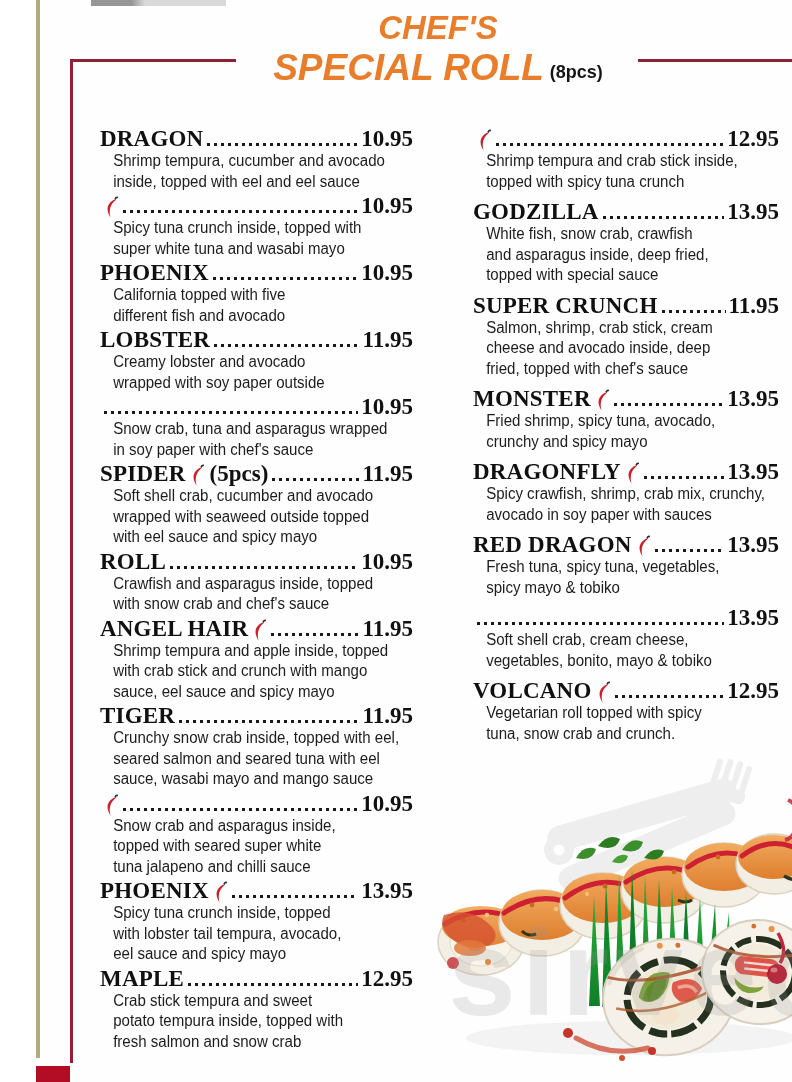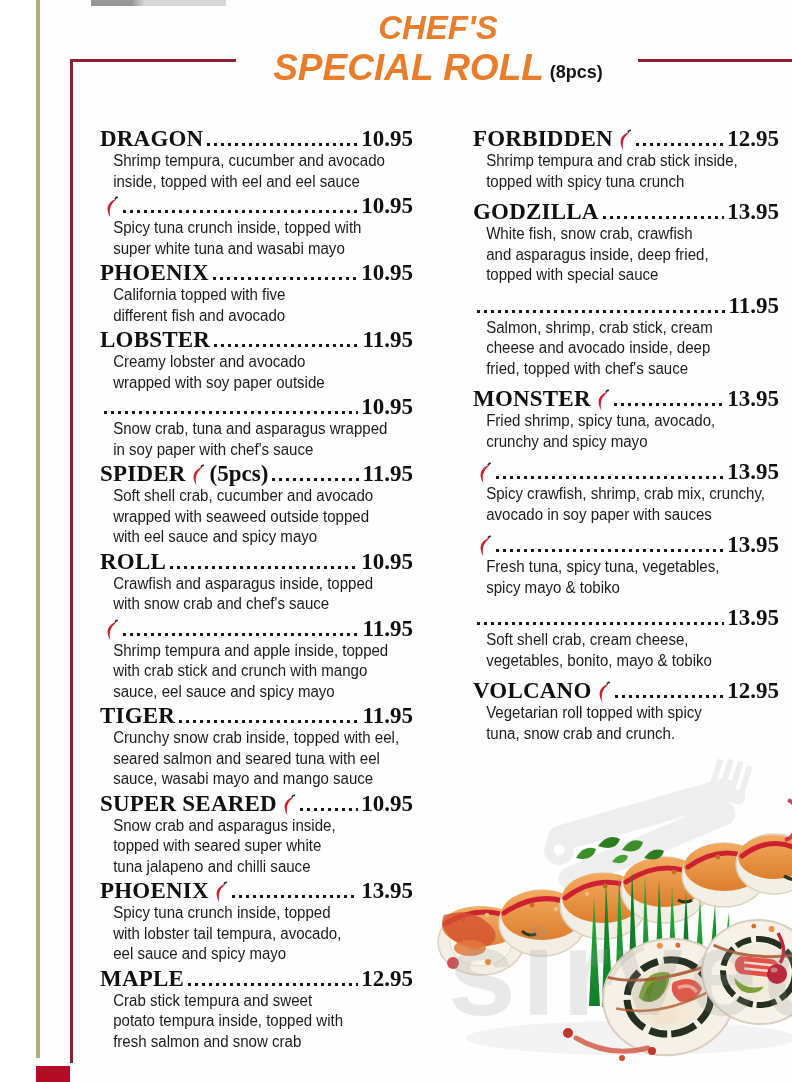--- a/index.html
+++ b/index.html
@@ -156,20 +156,21 @@
         <span class="leader"></span>
         <span class="pr">10.95</span>
       </div>
       <div class="desc">
           <div class="dline">Crawfish and asparagus inside, topped</div>
           <div class="dline">with snow crab and chef's sauce</div>
         </div>
     </div>
       <div class="item">
       <div class="head">
+        <span class="nm">ANGEL HAIR</span>
         <span class="chili"><svg width="14" height="23" viewBox="0 0 14 23">
               <path d="M11.5,3 C3.2,6.5 1.2,13 6.5,21.5 C4.6,14 6.4,8 12,3.8 Z" fill="#C9202B"></path>
               <path d="M11,3.2 C11.8,1.6 12.9,1 14,1.5" stroke="#2a2a2a" stroke-width="1.6" fill="none"></path>
             </svg></span>
 
         <span class="leader"></span>
         <span class="pr">11.95</span>
       </div>
       <div class="desc">
           <div class="dline">Shrimp tempura and apple inside, topped</div>
@@ -185,21 +186,20 @@
         <span class="pr">11.95</span>
       </div>
       <div class="desc">
           <div class="dline">Crunchy snow crab inside, topped with eel,</div>
           <div class="dline">seared salmon and seared tuna with eel</div>
           <div class="dline">sauce, wasabi mayo and mango sauce</div>
         </div>
     </div>
       <div class="item">
       <div class="head">
-        <span class="nm">SUPER SEARED</span>
         <span class="chili"><svg width="14" height="23" viewBox="0 0 14 23">
               <path d="M11.5,3 C3.2,6.5 1.2,13 6.5,21.5 C4.6,14 6.4,8 12,3.8 Z" fill="#C9202B"></path>
               <path d="M11,3.2 C11.8,1.6 12.9,1 14,1.5" stroke="#2a2a2a" stroke-width="1.6" fill="none"></path>
             </svg></span>
 
         <span class="leader"></span>
         <span class="pr">10.95</span>
       </div>
       <div class="desc">
           <div class="dline">Snow crab and asparagus inside,</div>
@@ -234,21 +234,20 @@
       <div class="desc">
           <div class="dline">Crab stick tempura and sweet</div>
           <div class="dline">potato tempura inside, topped with</div>
           <div class="dline">fresh salmon and snow crab</div>
         </div>
     </div>
     </div>
   <div class="col col-right" id="col-1">
       <div class="item">
       <div class="head">
-        <span class="nm">FORBIDDEN</span>
         <span class="chili"><svg width="14" height="23" viewBox="0 0 14 23">
               <path d="M11.5,3 C3.2,6.5 1.2,13 6.5,21.5 C4.6,14 6.4,8 12,3.8 Z" fill="#C9202B"></path>
               <path d="M11,3.2 C11.8,1.6 12.9,1 14,1.5" stroke="#2a2a2a" stroke-width="1.6" fill="none"></path>
             </svg></span>
 
         <span class="leader"></span>
         <span class="pr">12.95</span>
       </div>
       <div class="desc">
           <div class="dline">Shrimp tempura and crab stick inside,</div>
@@ -263,20 +262,21 @@
         <span class="pr">13.95</span>
       </div>
       <div class="desc">
           <div class="dline">White fish, snow crab, crawfish</div>
           <div class="dline">and asparagus inside, deep fried,</div>
           <div class="dline">topped with special sauce</div>
         </div>
     </div>
       <div class="item">
       <div class="head">
+        <span class="nm">SUPER CRUNCH</span>
 
         <span class="leader"></span>
         <span class="pr">11.95</span>
       </div>
       <div class="desc">
           <div class="dline">Salmon, shrimp, crab stick, cream</div>
           <div class="dline">cheese and avocado inside, deep</div>
           <div class="dline">fried, topped with chef's sauce</div>
         </div>
     </div>
@@ -291,35 +291,37 @@
         <span class="leader"></span>
         <span class="pr">13.95</span>
       </div>
       <div class="desc">
           <div class="dline">Fried shrimp, spicy tuna, avocado,</div>
           <div class="dline">crunchy and spicy mayo</div>
         </div>
     </div>
       <div class="item">
       <div class="head">
+        <span class="nm">DRAGONFLY</span>
         <span class="chili"><svg width="14" height="23" viewBox="0 0 14 23">
               <path d="M11.5,3 C3.2,6.5 1.2,13 6.5,21.5 C4.6,14 6.4,8 12,3.8 Z" fill="#C9202B"></path>
               <path d="M11,3.2 C11.8,1.6 12.9,1 14,1.5" stroke="#2a2a2a" stroke-width="1.6" fill="none"></path>
             </svg></span>
 
         <span class="leader"></span>
         <span class="pr">13.95</span>
       </div>
       <div class="desc">
           <div class="dline">Spicy crawfish, shrimp, crab mix, crunchy,</div>
           <div class="dline">avocado in soy paper with sauces</div>
         </div>
     </div>
       <div class="item">
       <div class="head">
+        <span class="nm">RED DRAGON</span>
         <span class="chili"><svg width="14" height="23" viewBox="0 0 14 23">
               <path d="M11.5,3 C3.2,6.5 1.2,13 6.5,21.5 C4.6,14 6.4,8 12,3.8 Z" fill="#C9202B"></path>
               <path d="M11,3.2 C11.8,1.6 12.9,1 14,1.5" stroke="#2a2a2a" stroke-width="1.6" fill="none"></path>
             </svg></span>
 
         <span class="leader"></span>
         <span class="pr">13.95</span>
       </div>
       <div class="desc">
           <div class="dline">Fresh tuna, spicy tuna, vegetables,</div>

